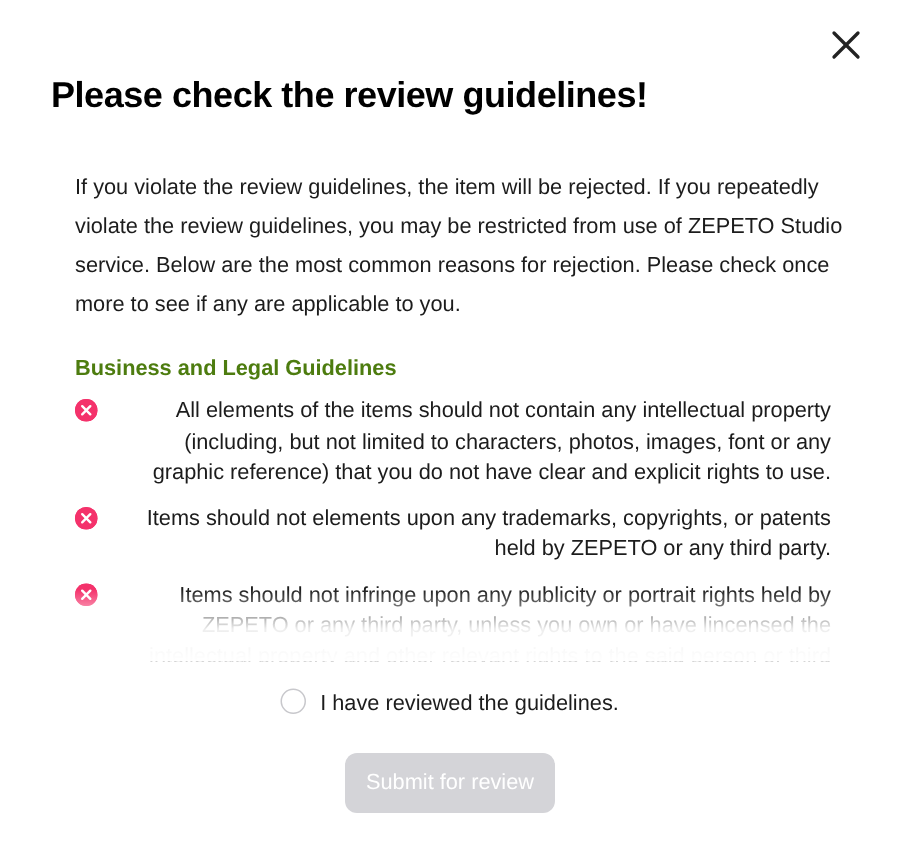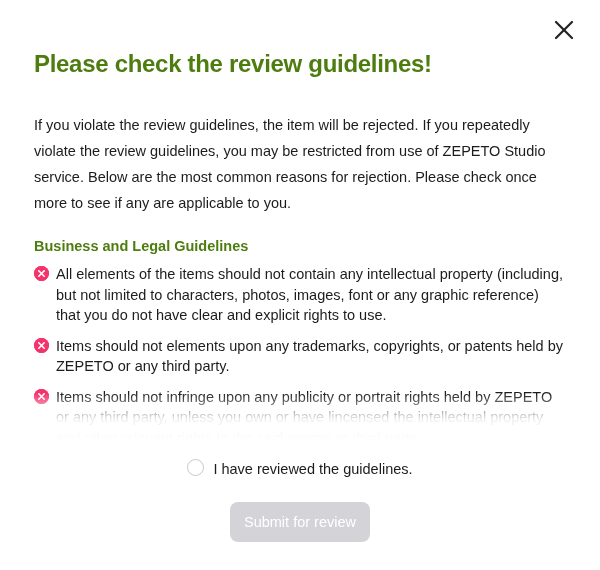--- a/index.html
+++ b/index.html
@@ -41,54 +41,55 @@
   .close-btn svg {
     display: block;
   }
   .title {
     position: absolute;
     left: 34px;
     top: 48px;
     font-size: 24px;
     font-weight: bold;
     letter-spacing: -0.3px;
-    color: #4d7c0f;
+    color: #000000;
     margin: 0;
     line-height: 32px;
   }
   .scroll-area {
     position: absolute;
     left: 0;
     top: 104px;
     width: 600px;
     height: 337px;
     overflow: hidden;
   }
   .scroll-inner {
-    padding: 8px 34px 0 34px;
+    padding: 8px 34px 0 50px;
     box-sizing: border-box;
     width: 600px;
   }
   .intro {
     font-size: 14.5px;
     line-height: 26px;
     color: #1c1c1c;
     margin: 0 0 22px 0;
     max-width: 530px;
   }
   .section-heading {
     font-size: 14.5px;
     font-weight: bold;
     color: #4d7c0f;
     margin: 0 0 10px 0;
   }
   .guideline-list {
     list-style: none;
-    margin: 0 0 22px 0;
+    margin: 0 12px 22px 0;
     padding: 0;
+    text-align: right;
   }
   .guideline-item {
     position: relative;
     padding-left: 22px;
     margin-bottom: 10px;
     font-size: 14.5px;
     line-height: 20.5px;
     color: #1c1c1c;
     max-width: 530px;
   }

